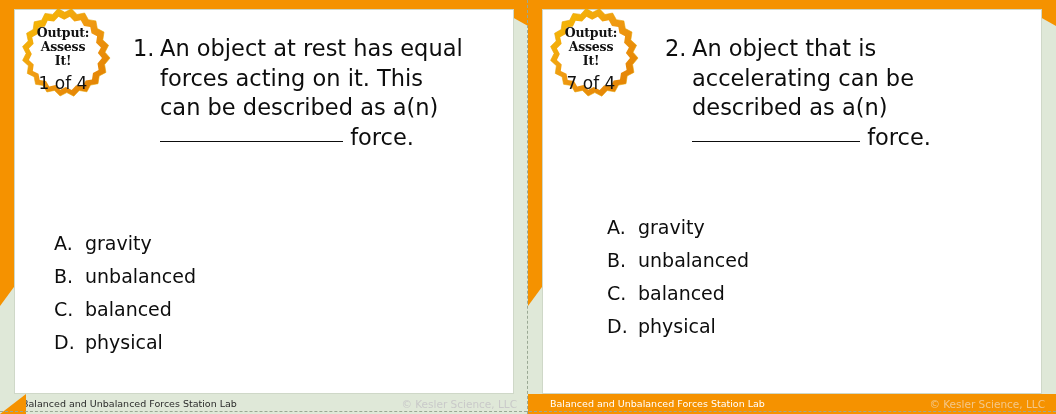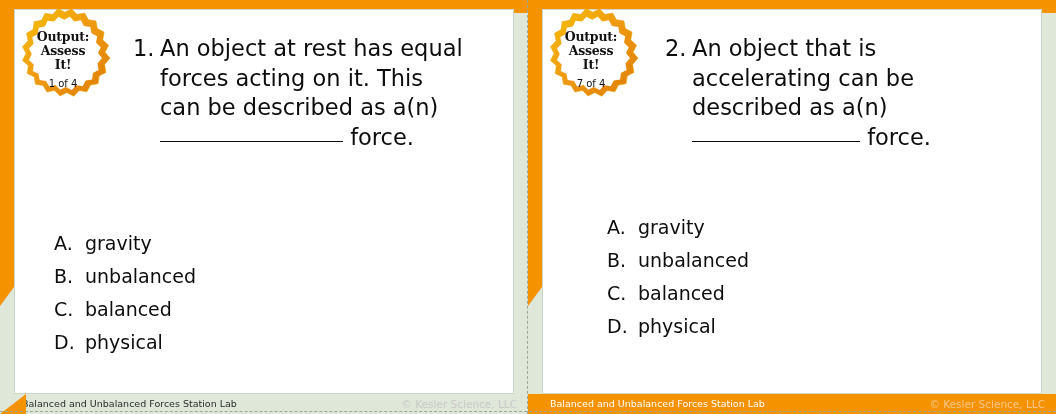--- a/index.html
+++ b/index.html
@@ -30,21 +30,20 @@
     width: 1056px; height: 0;
     border-top: 1px dashed #9aa894;
     z-index: 40;
   }
 
   .slide {
     position: absolute;
     top: 0;
     width: 528px; height: 414px;
     overflow: hidden;
-    padding-left: 41px;
   }
   .slide.left  { left: 0; }
   .slide.right { left: 528px; }
 
   
   .orange-top {
     position: absolute;
     left: 0; top: 0;
     width: 528px; height: 13px;
     background: #f59200;
@@ -96,21 +95,21 @@
   }
   .badge-title {
     font-family: "DejaVu Serif", serif;
     font-weight: bold;
     font-size: 12.5px;
     letter-spacing: -0.2px;
   }
   .badge-count {
     margin-top: 6px;
     font-family: "DejaVu Sans", sans-serif;
-    font-size: 10px;
+    font-size: 17px;
     color: #111;
   }
 
   
   .question {
     position: absolute;
     top: 34px;
     display: flex;
     color: #0d0d0d;
     font-size: 22.5px;

